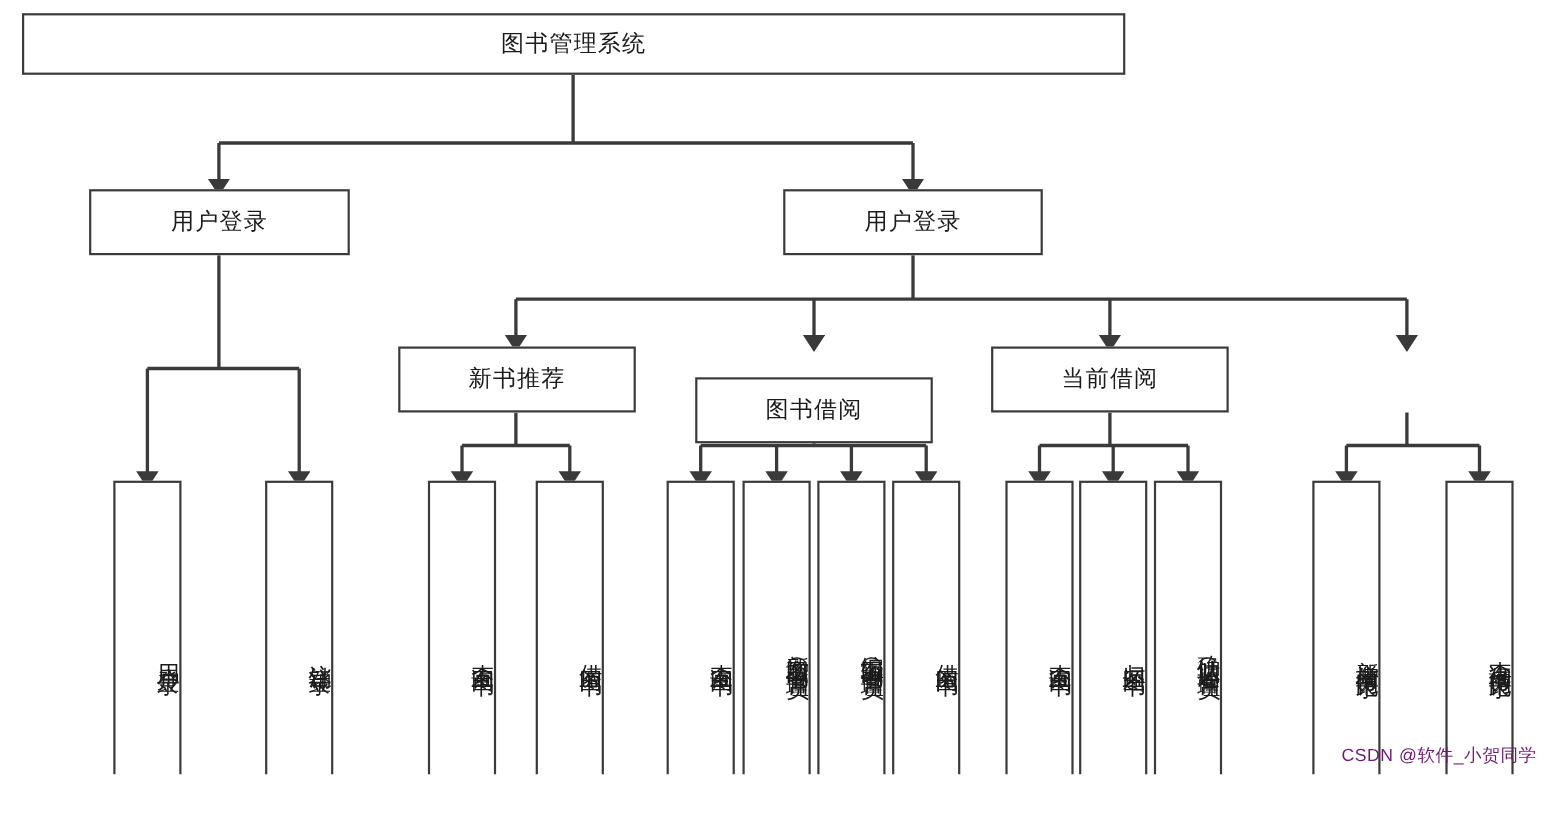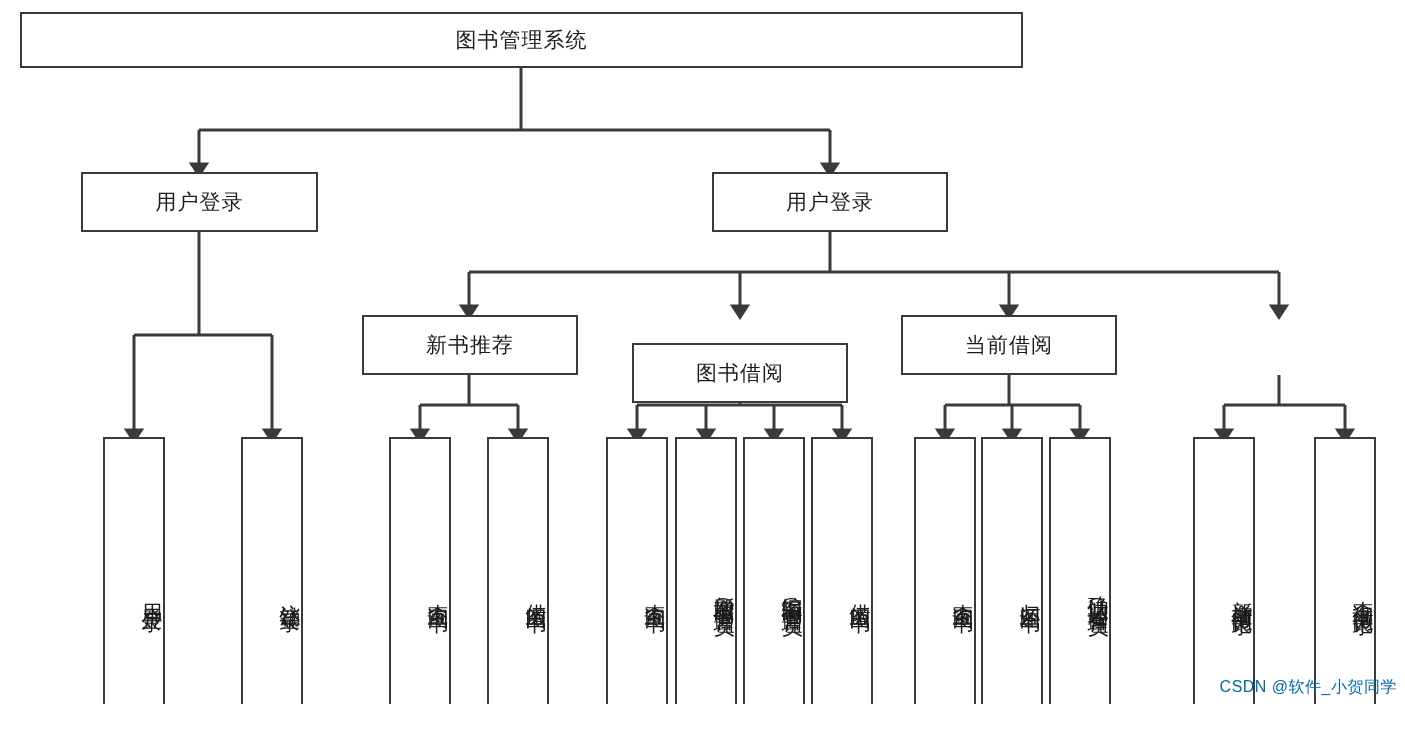--- a/index.html
+++ b/index.html
@@ -49,21 +49,21 @@
     line-height: 1.05;
     padding-top: 14px;
     align-items: flex-start;
     justify-content: center;
   }
   .watermark {
     position: absolute;
     right: 8px;
     bottom: 6px;
     font-size: 16px;
-    color: #0369a1;
+    color: #701a75;
     letter-spacing: 0.5px;
     user-select: none;
   }
 </style>
 </head>
 <body>
 
 <div id="canvas">
 
   <svg class="edges" viewBox="0 0 1405 747" xmlns="http://www.w3.org/2000/svg">

